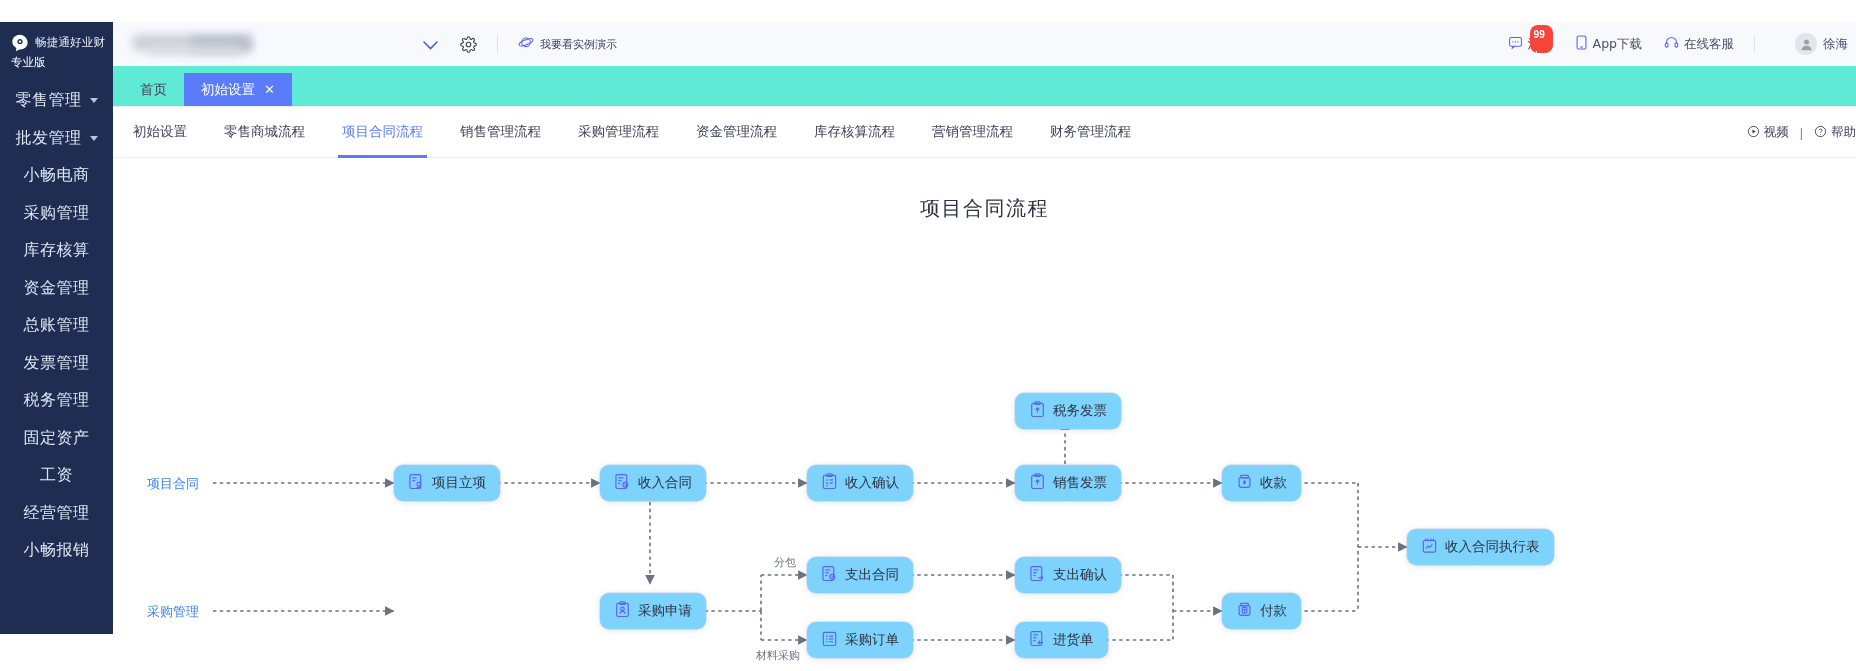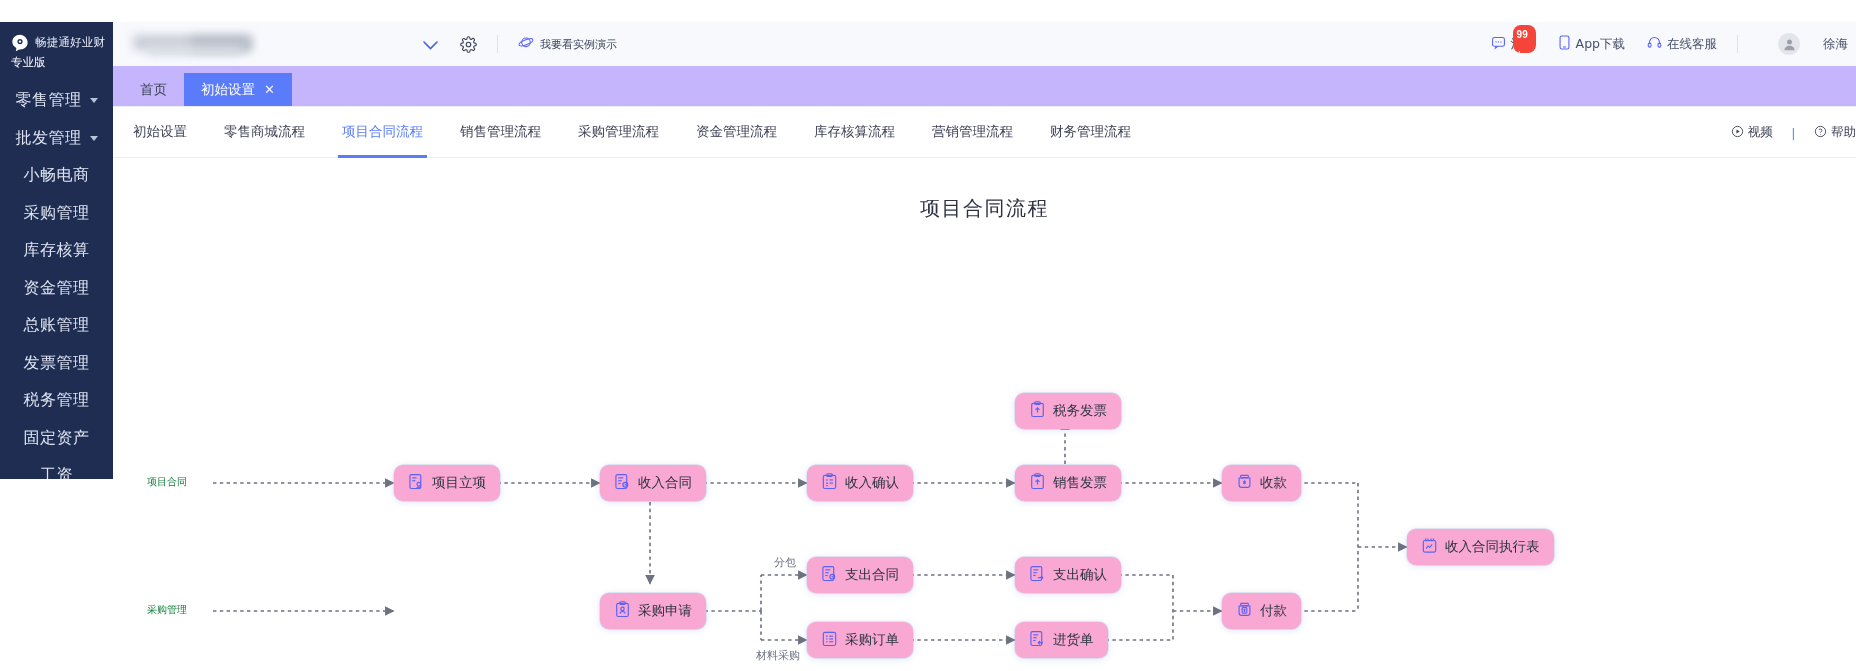--- a/index.html
+++ b/index.html
@@ -6,21 +6,21 @@
   html, body {
     width: 1856px; height: 671px;
     overflow: hidden;
     font-family: "Liberation Sans", "DejaVu Sans", sans-serif;
     background: #ffffff;
   }
   .app { position: relative; width: 1856px; height: 671px; background:#fff; }
 
   
   .sidebar {
-    position: absolute; left:0; top:22px; width:113px; height:457px;
+    position: absolute; left:0; top:22px; width:113px; height:612px;
     background:#1f2d52;
     overflow:hidden;
   }
   .brand {
     height:58px; display:flex; flex-direction:column; justify-content:center;
     padding-left:10px; position:relative;
   }
   .brand-row { display:flex; align-items:center; gap:5px; }
   .brand-logo { width:20px; height:20px; flex:0 0 20px; }
   .brand-name {
@@ -57,28 +57,28 @@
   .vdiv { width:1px; height:18px; background:#dfe2ea; margin:0 20px; }
   .demo-link { display:flex; align-items:center; gap:6px; color:#3a4157; font-size:11px; cursor:pointer; font-family:"DejaVu Sans",sans-serif;}
   .topbar-right { margin-left:auto; display:flex; align-items:center; padding-right:8px; gap:0; }
   .tb-item { display:flex; align-items:center; gap:5px; color:#4a5069; font-size:12.5px;
              margin-left:22px; cursor:pointer; position:relative; font-family:"DejaVu Sans",sans-serif;}
   .badge {
     position:absolute; left:22px; top:-10px; background:#f5443a; color:#fff;
     font-size:10px; line-height:20px; height:28px; padding:0 4px; border-radius:8px;
     font-family:"Liberation Sans",sans-serif; font-weight:bold;
   }
-  .avatar-wrap{display:flex;align-items:center;gap:23px;margin-left:20px;cursor:pointer;}
+  .avatar-wrap{display:flex;align-items:center;gap:6px;margin-left:20px;cursor:pointer;}
   .avatar{width:22px;height:22px;border-radius:50%;background:#e3e5ea;display:flex;align-items:center;justify-content:center;}
   .uname{color:#4a5069;font-size:12.5px;font-family:"DejaVu Sans",sans-serif;}
 
   
   .tabstrip {
     position:absolute; left:113px; top:66px; right:0; height:41px;
-    background:#c4b5fd; display:flex; align-items:flex-end; padding-left:10px;
+    background:#5eead4; display:flex; align-items:flex-end; padding-left:10px;
     border-bottom:1px solid #ecedf1;
   }
   .tb-tab {
     height:33px; display:flex; align-items:center; padding:0 17px;
     font-size:13.5px; color:#3e4356; cursor:pointer;
     font-family:"DejaVu Sans",sans-serif;
   }
   .tb-tab.active { background:#5b7cfa; color:#fff; }
   .tb-close { margin-left:9px; font-size:13px; opacity:.92; }
 
@@ -94,45 +94,45 @@
   .sn-item {
     font-size:13.5px; color:#3e4356; margin-right:37px; cursor:pointer;
     position:relative; height:51px; display:flex; align-items:center;
     font-family:"DejaVu Sans",sans-serif; white-space:nowrap;
   }
   .sn-item.active { color:#5b7cfa; }
   .sn-item.active::after {
     content:""; position:absolute; left:-4px; right:-4px; bottom:0; height:2.5px; background:#5b7cfa;
   }
   .sn-right {
-    position:absolute; right:0px; top:0; height:51px; display:flex; align-items:center; gap:12px;
+    position:absolute; right:0px; top:0; height:51px; display:flex; align-items:center; gap:4px;
     font-size:12.5px; color:#3e4356;
   }
   .sn-link { display:flex; align-items:center; gap:4px; cursor:pointer; font-family:"DejaVu Sans",sans-serif;}
   .sn-sep { color:#5b7cfa; margin:0 7px; }
 
   .flow-title {
     text-align:center; margin-top:37px; font-size:20px; color:#2d3242;
     letter-spacing:1.5px; font-family:"DejaVu Sans",sans-serif;
   }
 
   
   .canvas { position:relative; width:100%; height:420px; margin-top:6px; }
   .canvas svg.edges { position:absolute; left:0; top:0; width:100%; height:100%; }
 
   .node {
-    position:absolute; height:36px; background:#f9a8d4; border-radius:9px;
+    position:absolute; height:36px; background:#7dd3fc; border-radius:9px;
     display:flex; align-items:center; gap:7px; padding:0 14px;
     box-shadow:0 1px 7px rgba(90,110,190,.20), 0 0 0 0.7px rgba(200,208,232,.55);
     font-size:13.5px; color:#2d3242; white-space:nowrap; cursor:pointer;
     font-family:"DejaVu Sans",sans-serif;
   }
   .node svg { flex:0 0 17px; }
   .rowlabel {
-    position:absolute; font-size:10px; color:#15803d; white-space:nowrap;
+    position:absolute; font-size:13px; color:#3b82f6; white-space:nowrap;
     font-family:"DejaVu Sans",sans-serif;
   }
   .edgelabel {
     position:absolute; font-size:11px; color:#6b7182; white-space:nowrap;
     font-family:"DejaVu Sans",sans-serif;
   }
 </style>
 </head>
 <body>
 

